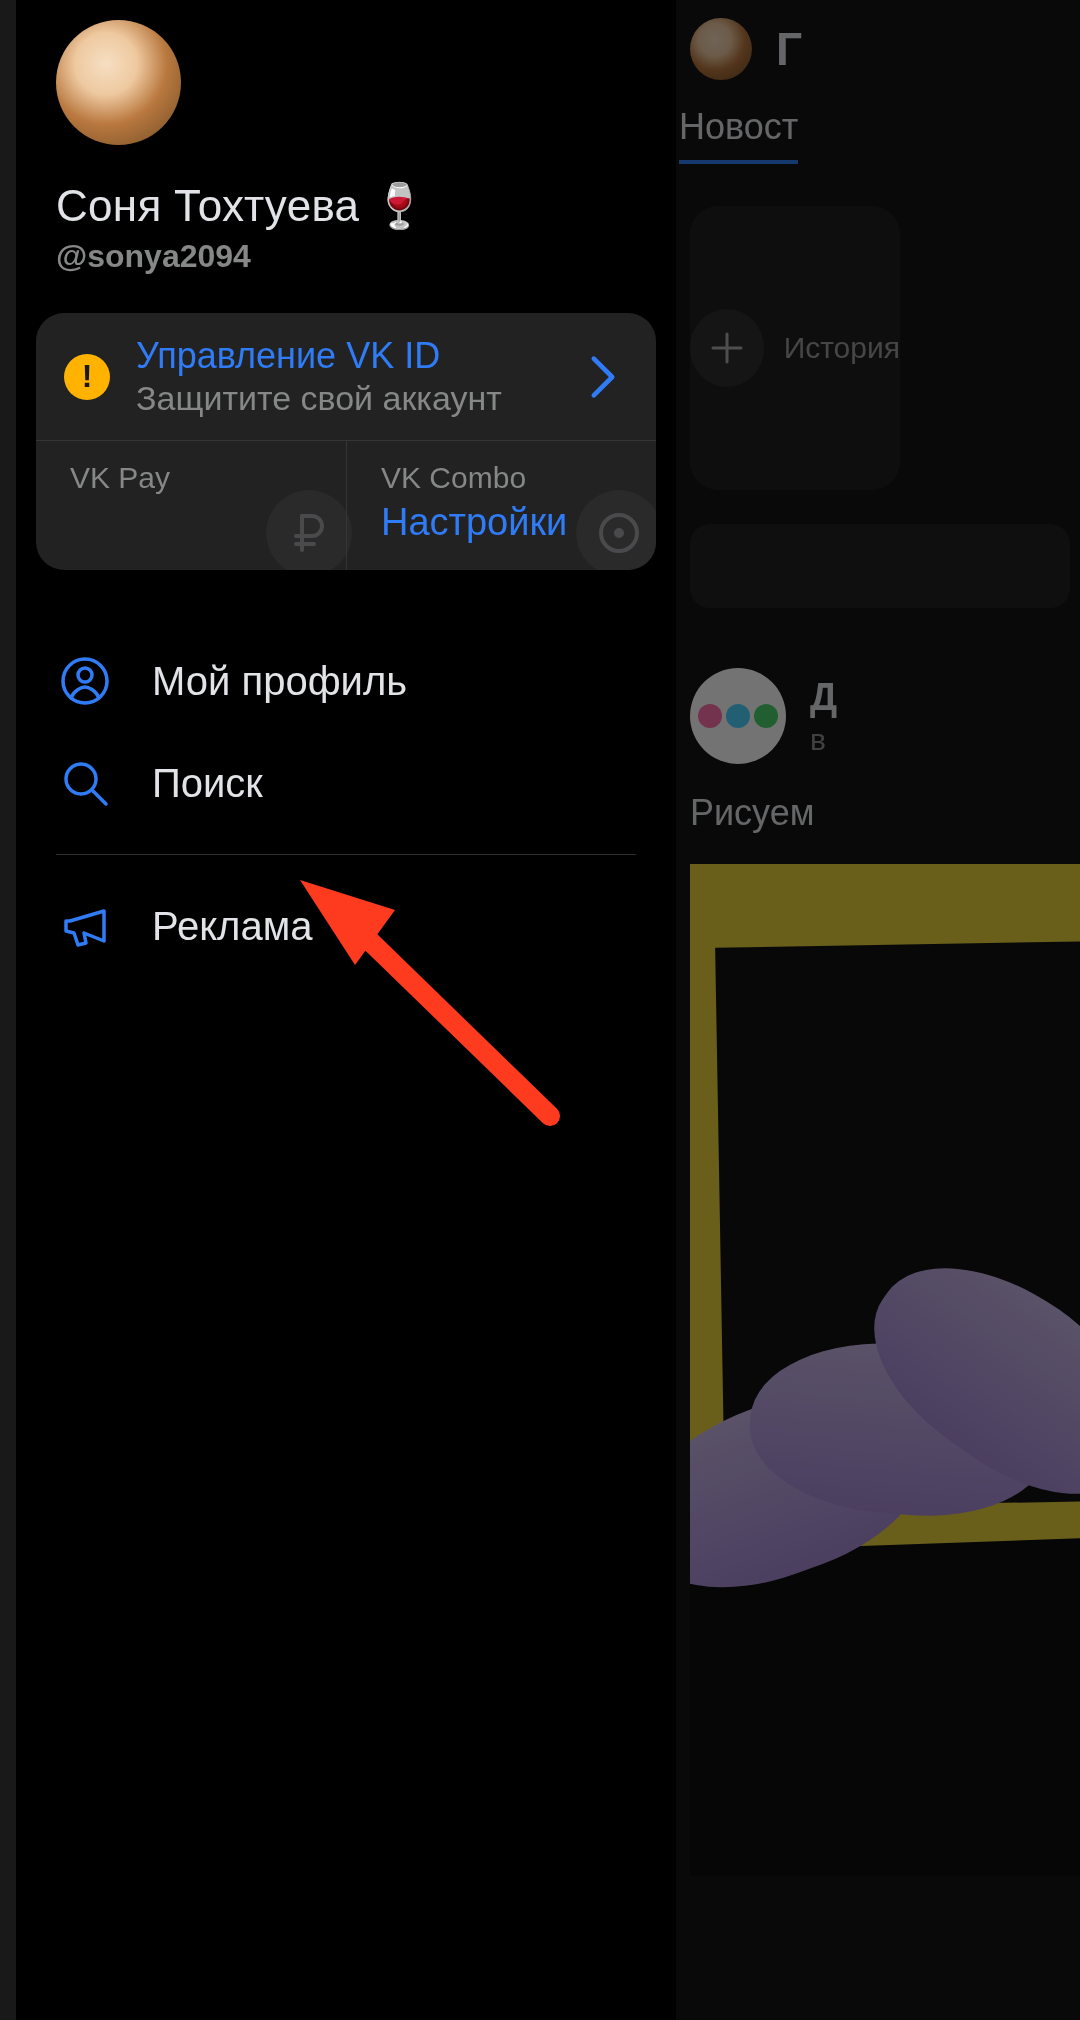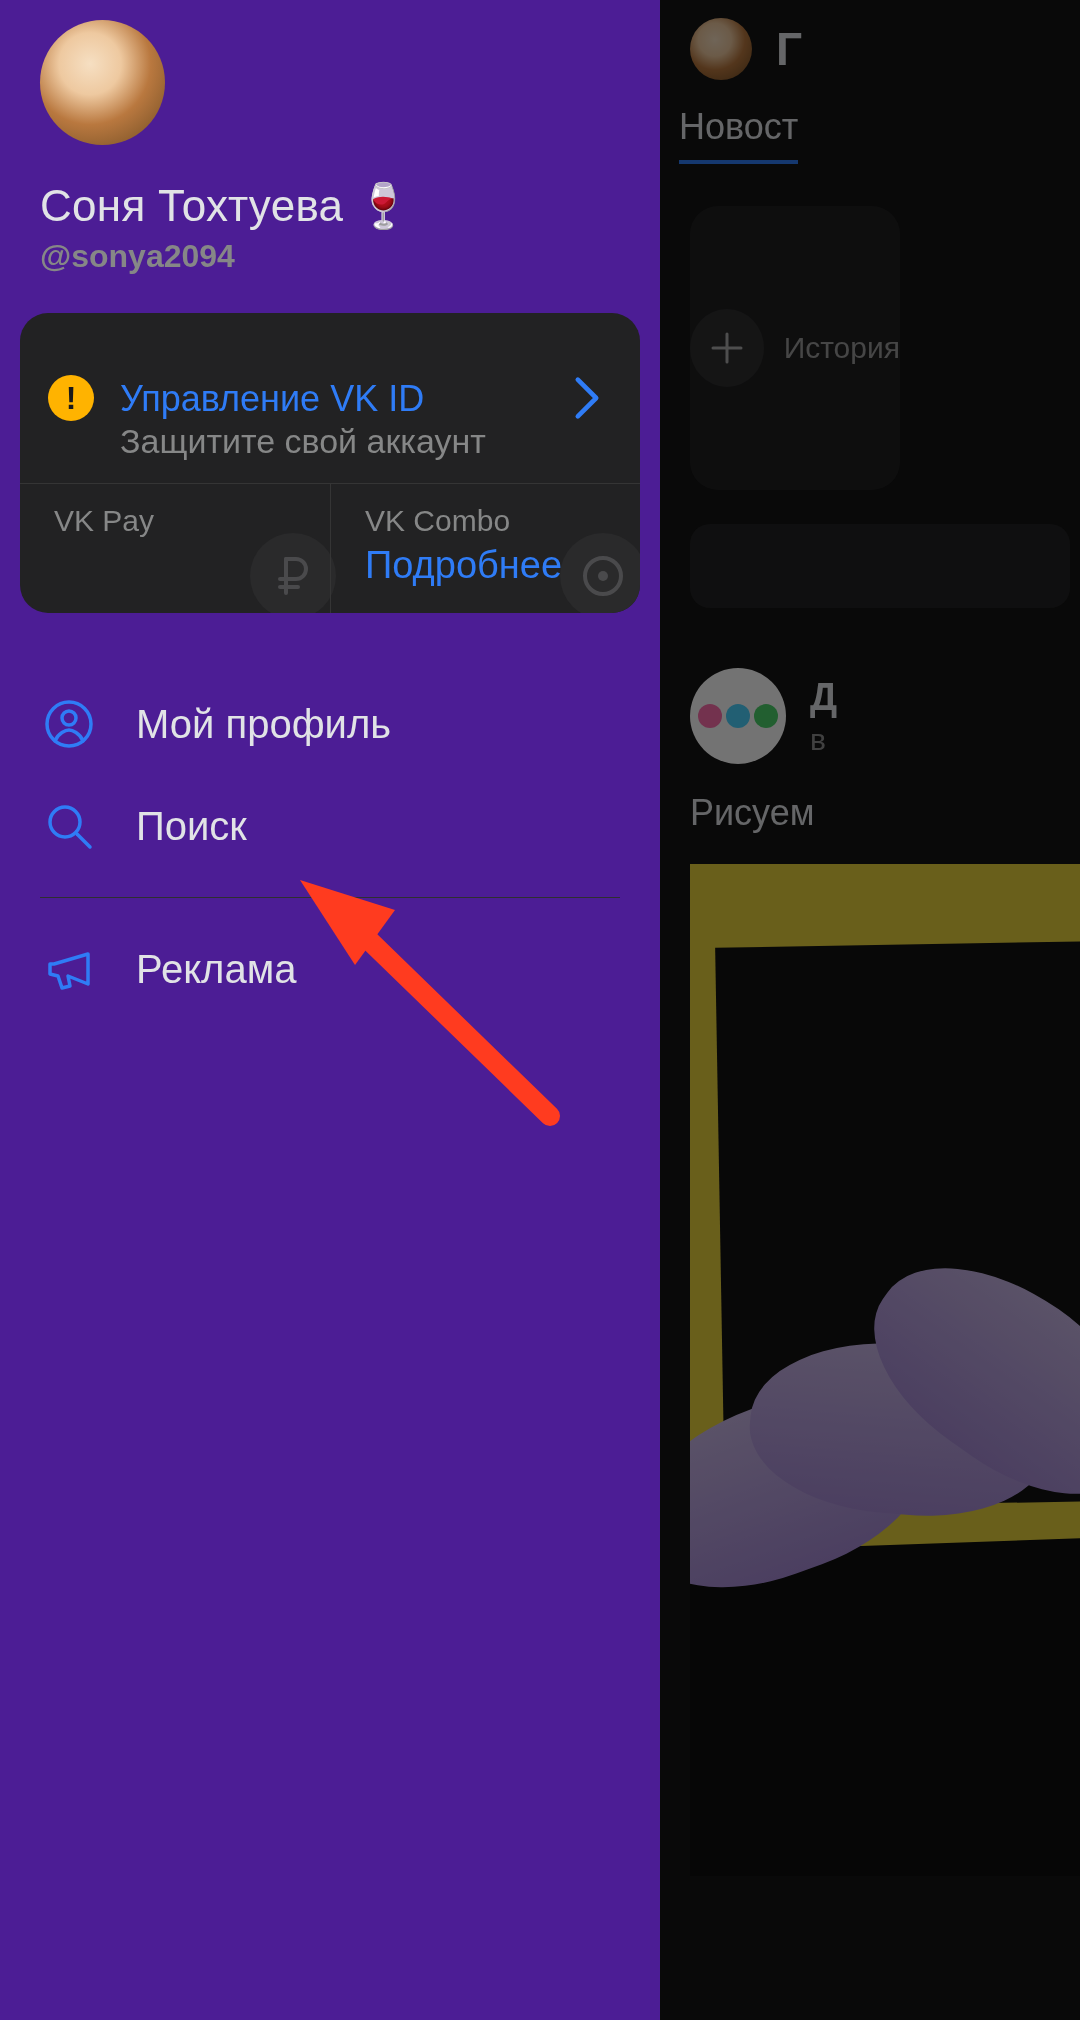--- a/index.html
+++ b/index.html
@@ -1,22 +1,22 @@
 <!DOCTYPE html>
 <html><head>
 <meta charset="utf-8">
 <style>
   * { margin: 0; padding: 0; box-sizing: border-box; }
   html, body { width: 1080px; height: 2020px; overflow: hidden; font-family: -apple-system, Helvetica, Arial, sans-serif; }
   body { background: #19191a; color: #e1e3e6; position: relative; }
 
   
   .sidebar {
-    position: absolute; left: 0; top: 0; width: 660px; height: 2020px;
-    background: #4c1d95; z-index: 20; padding: 20px 0 8px 0;
+    position: absolute; left: 16px; top: 0; width: 660px; height: 2020px;
+    background: #000000; z-index: 20; padding: 20px 0 8px 0;
   }
 
   .avatar {
     width: 125px; height: 125px; border-radius: 50%;
     margin-left: 40px;
     background: radial-gradient(circle at 40% 35%, #f6dfc2 0%, #eec9a0 28%, #b9783f 55%, #6b4a22 100%);
     background-size: cover; background-position: center;
   }
 
   .user-name {
@@ -37,21 +37,21 @@
   .vkid-row {
     display: flex; align-items: center; padding: 22px 28px 22px 28px; gap: 26px;
   }
   .warn-badge {
     width: 46px; height: 46px; border-radius: 50%; background: #ffb300;
     display: flex; align-items: center; justify-content: center;
     color: #19191a; font-weight: 900; font-size: 32px;
     flex: 0 0 46px;
   }
   .vkid-texts { flex: 1 1 auto; }
-  .vkid-title { color: #2f7cf6; font-size: 36px; font-weight: 500; margin-top: 43px; }
+  .vkid-title { color: #2f7cf6; font-size: 36px; font-weight: 500; }
   .vkid-sub   { color: #868787; font-size: 34px; margin-top: 2px; }
   .vkid-chevron { flex: 0 0 40px; color: #2f7cf6; }
   .vkid-chevron svg { width: 30px; height: 46px; display:block; }
 
   .vk-split {
     display: flex; border-top: 1px solid #353535;
   }
   .vk-half {
     flex: 1 1 50%; padding: 20px 28px 26px 34px; position: relative;
   }
@@ -182,21 +182,21 @@
         <div class="half-icon">
           <svg viewBox="0 0 50 50" fill="none" stroke="currentColor" stroke-width="4" stroke-linecap="round" stroke-linejoin="round">
             <path d="M18 8 v34"></path>
               <path d="M18 8 h10 a10 10 0 0 1 0 20 h-16"></path>
               <path d="M12 36 h18"></path>
           </svg>
         </div>
       </div>
       <div class="vk-half">
         <div class="vk-half-label">VK Combo</div>
-        <div class="vk-half-action">Подробнее</div>
+        <div class="vk-half-action">Настройки</div>
         <div class="half-icon">
           <svg viewBox="0 0 50 50" fill="none" stroke="currentColor" stroke-width="4" stroke-linecap="round">
             <circle cx="25" cy="25" r="18"></circle>
               <circle cx="25" cy="25" r="5" fill="currentColor" stroke="none"></circle>
           </svg>
         </div>
       </div>
     </div>
   </div>
 

